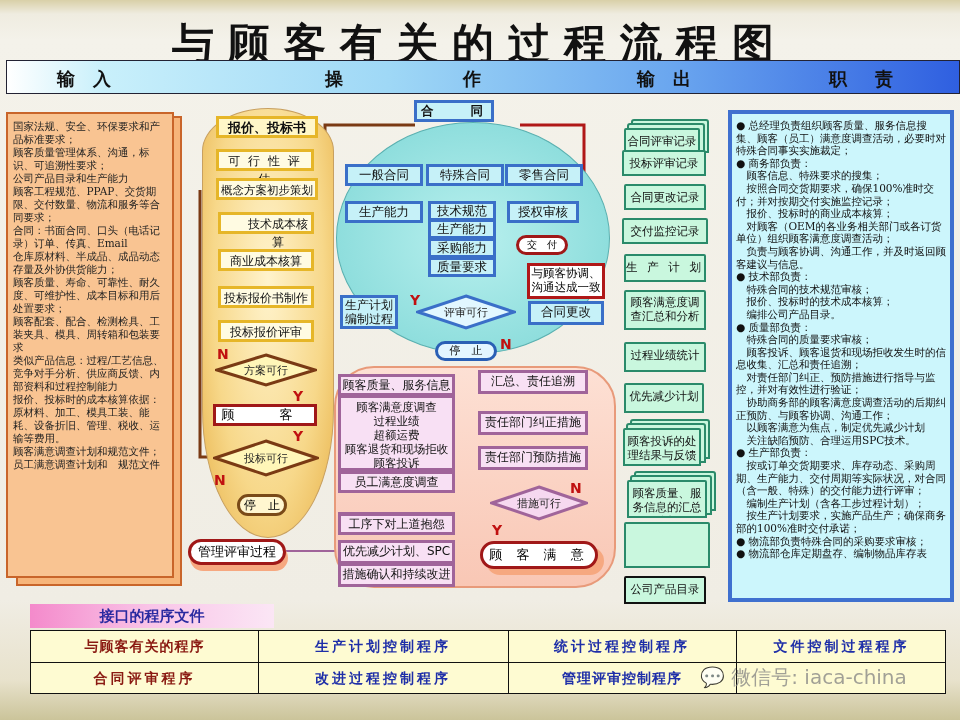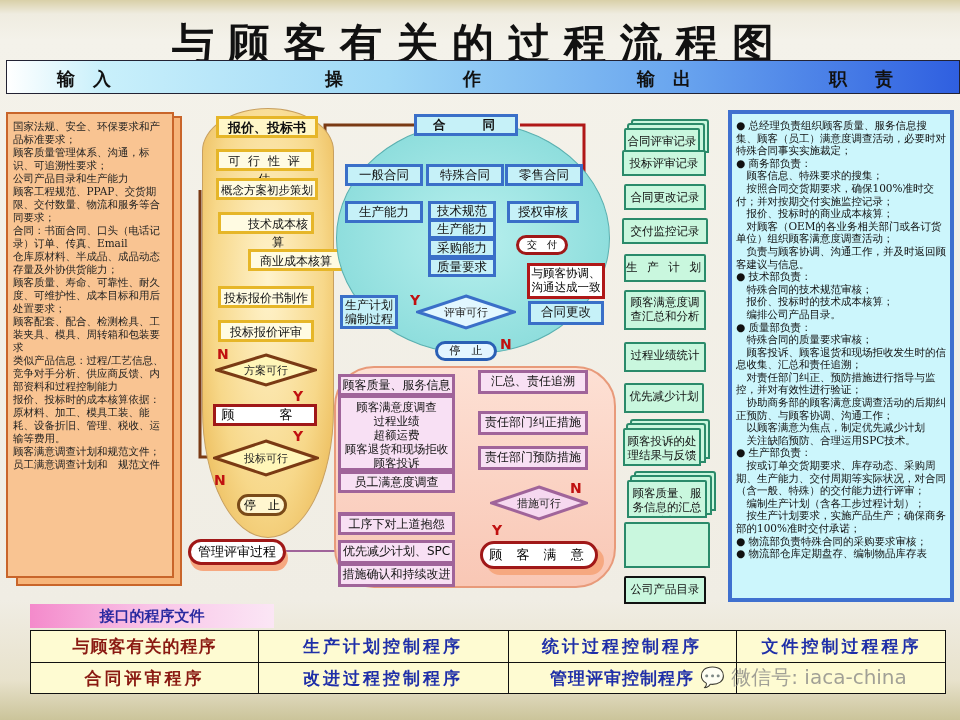--- a/index.html
+++ b/index.html
@@ -101,21 +101,21 @@
     left: 30px; top: 604px; width: 244px; height: 24px;
     background: linear-gradient(90deg, #f48acb 0%, #f9c5e8 50%, #fbe6f5 100%);
     color: #2a2aa0; font-weight: bold; font-size: 15px; text-align: center; line-height: 24px;
   }
   .proc-table {
     left: 30px; top: 630px; width: 916px; height: 64px;
     background: #fefbd2; border: 1.5px solid #111;
   }
   .proc-cell {
     position: absolute; height: 31px; line-height: 31px; text-align: center;
-    font-weight: bold; font-size: 17px; letter-spacing: 3px;
+    font-weight: bold; font-size: 14px; letter-spacing: 3px;
   }
   .proc-cell.red { color: #8a1a12; }
   .proc-cell.blue { color: #1f2fa8; }
   .watermark {
     left: 700px; top: 664px; font-size: 20px; color: rgba(130,130,130,0.75);
     font-family: "DejaVu Sans", sans-serif;
   }
   .lbl-y { position: absolute; color: #c01010; font-weight: bold; font-size: 14px; }
 </style>
 </head>
@@ -184,21 +184,21 @@
   <polyline points="455,413 464,413 464,381 476,381" fill="none" stroke="#a0649a" stroke-width="2"></polyline>
   <polyline points="492,503 464,503 464,556 455,556" fill="none" stroke="#a0649a" stroke-width="2"></polyline>
   <line x1="286" y1="551" x2="336" y2="551" stroke="#a0649a" stroke-width="2"></line>
 </svg>
 
 <div class="abs bullet-bg"></div>
 <div class="ybox bold" style="left:216px;top:116px;width:102px;">报价、投标书</div>
 <div class="ybox" style="left:216px;top:149px;width:98px;letter-spacing:2px;">可 行 性 评 估</div>
 <div class="ybox" style="left:216px;top:178px;width:102px;font-size:11.5px;">概念方案初步策划</div>
 <div class="ybox" style="left:218px;top:212px;width:96px;padding-left:24px;">技术成本核算</div>
-<div class="ybox" style="left:218px;top:249px;width:96px;margin-left:30px;">商业成本核算</div>
+<div class="ybox" style="left:218px;top:249px;width:96px;">商业成本核算</div>
 <div class="ybox" style="left:218px;top:286px;width:96px;">投标报价书制作</div>
 <div class="ybox" style="left:218px;top:320px;width:96px;">投标报价评审</div>
 
 <div class="diamond-wrap" style="left:215px;top:353px;width:102px;height:34px;">
   <svg width="102" height="34">
       <polygon points="51,2 100,17 51,32 2,17" fill="#fff6b8" stroke="#7a3a14" stroke-width="3"></polygon>
     </svg>
   <span style="top:10px">方案可行</span>
 </div>
 <span class="lbl-y" style="left:217px;top:346px">N</span>
@@ -210,21 +210,21 @@
       <polygon points="53,2 104,19 53,36 2,19" fill="#fff6b8" stroke="#7a3a14" stroke-width="3"></polygon>
     </svg>
   <span style="top:12px">投标可行</span>
 </div>
 <span class="lbl-y" style="left:214px;top:472px">N</span>
 <div class="pill brown" style="left:237px;top:494px;width:50px;height:22px;line-height:16px;">停　止</div>
 
 <div class="pill" style="left:188px;top:539px;width:98px;height:26px;line-height:20px;font-size:13px;box-shadow:2px 6px 0 #f6a880;">管理评审过程</div>
 
 <div class="abs contract-circle"></div>
-<div class="bbox" style="left:414px;top:114px;width:104px;height:22px;font-weight:bold;letter-spacing:4px;">合　　同</div>
+<div class="bbox" style="left:414px;top:100px;width:80px;height:22px;font-weight:bold;letter-spacing:4px;">合　　同</div>
 <div class="bbox" style="left:345px;top:164px;width:78px;height:22px;">一般合同</div>
 <div class="bbox" style="left:426px;top:164px;width:78px;height:22px;">特殊合同</div>
 <div class="bbox" style="left:505px;top:164px;width:78px;height:22px;">零售合同</div>
 <div class="bbox" style="left:345px;top:201px;width:78px;height:22px;">生产能力</div>
 <div class="bbox" style="left:428px;top:201px;width:68px;height:20px;line-height:14px;">技术规范</div>
 <div class="bbox" style="left:428px;top:219px;width:68px;height:20px;line-height:14px;">生产能力</div>
 <div class="bbox" style="left:428px;top:238px;width:68px;height:20px;line-height:14px;">采购能力</div>
 <div class="bbox" style="left:428px;top:257px;width:68px;height:20px;line-height:14px;">质量要求</div>
 <div class="bbox" style="left:507px;top:201px;width:72px;height:22px;">授权审核</div>
 <div class="pill" style="left:516px;top:235px;width:52px;height:20px;line-height:14px;font-size:10px;">交　付</div>

